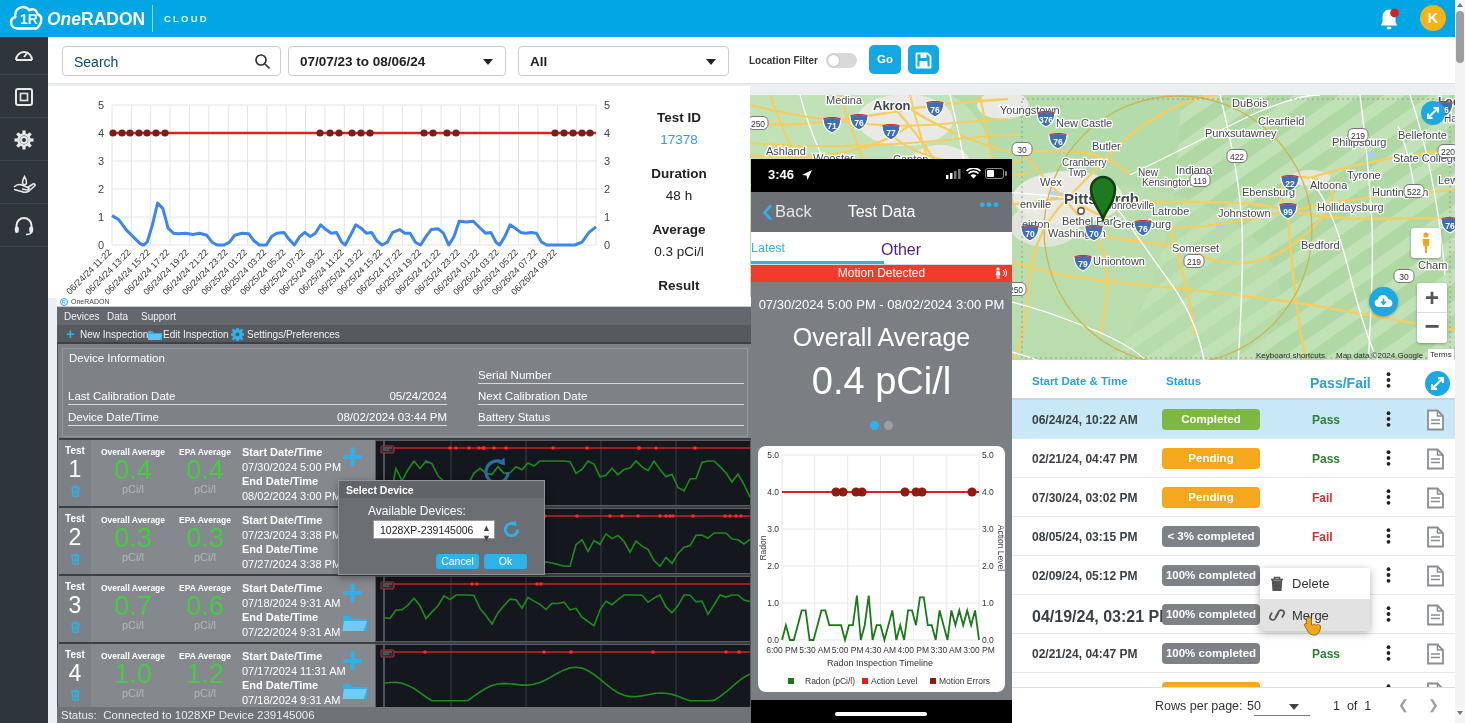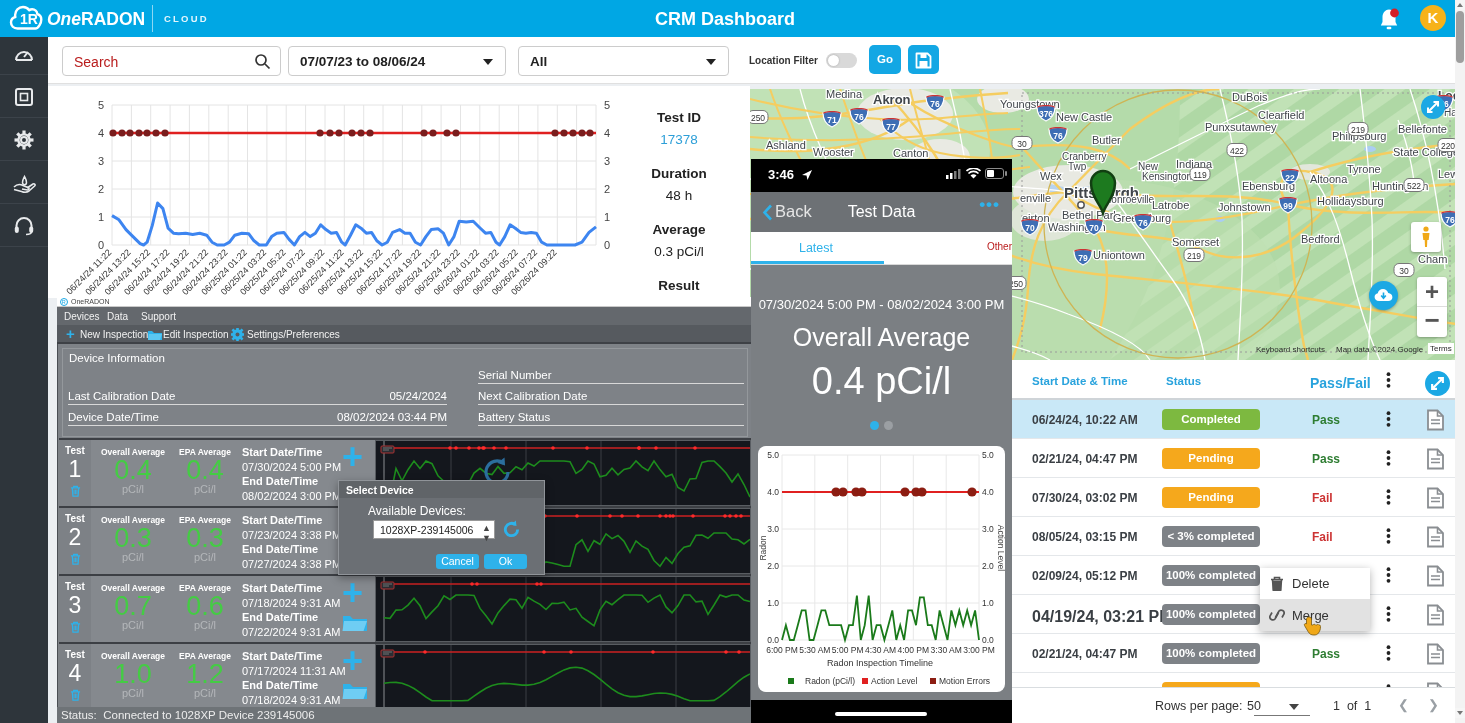--- a/index.html
+++ b/index.html
@@ -12,37 +12,36 @@
   
   #sidebar { position:absolute; left:0; top:37px; width:48px; height:686px; background:#2E353B; z-index:25; }
   .sbi { position:absolute; left:0; width:48px; text-align:center; color:#e8eaec; }
   .sdiv { position:absolute; left:0; width:48px; height:1px; background:#3c434a; }
   
   #filterbar { position:absolute; left:48px; top:37px; width:1407px; height:47px; background:#fff; border-bottom:1px solid #e0e0e0; z-index:20; }
   .inp { position:absolute; top:9px; height:30px; border:1px solid #ccc; border-radius:4px; background:#fff; font-size:14px; color:#333; }
   .caret { width:0; height:0; border-left:5px solid transparent; border-right:5px solid transparent; border-top:6px solid #222; position:absolute; }
   
   #chartpanel { position:absolute; left:48px; top:86px; width:702px; height:212px; background:#fff; z-index:5; }
-  #mapbox { position:absolute; left:750px; top:89px; width:706px; height:271px; background:#84cc16; overflow:hidden; z-index:4; }
+  #mapbox { position:absolute; left:750px; top:95px; width:706px; height:271px; background:#84cc16; overflow:hidden; z-index:4; }
   #tablebox { position:absolute; left:1012px; top:360px; width:443px; height:363px; background:#fff; z-index:6; }
   #appwin { position:absolute; left:57px; top:297px; width:696px; height:426px; background:#7e8287; z-index:10; }
   #phone { position:absolute; left:751px; top:159px; width:261px; height:564px; background:#7b7f83; z-index:15; }
   #vscroll { position:absolute; left:1455px; top:0; width:10px; height:723px; background:#f3f3f3; z-index:40; }
 </style>
 </head>
 <body>
 <div id="topbar">
   <svg class="abs" style="left:9px;top:4px" width="34" height="30" viewBox="0 0 34 30">
     <path d="M8.5 24.5 C4.5 24.5 2 21.8 2 18.6 C2 15.8 3.8 13.6 6.4 13 C6.2 12.3 6.1 11.6 6.1 10.9 C6.1 6.5 9.6 3 14 3 C16.6 3 18.9 4.2 20.3 6.2 C21.1 5.6 22.1 5.3 23.2 5.3 C25.9 5.3 28.1 7.4 28.3 10 C30.6 10.7 32.3 12.9 32.3 15.5 C32.3 18.7 29.7 24.5 26.4 24.5 Z" fill="none" stroke="#fff" stroke-width="2.4" stroke-linejoin="round"></path>
     <text x="11" y="20" font-size="14" font-weight="bold" fill="#fff" font-family="Liberation Sans">1R</text>
   </svg>
   <div class="abs" style="left:47px;top:9px;font-size:17.5px;color:#fff"><span style="font-style:italic;font-weight:bold">One</span><span style="font-weight:bold">RADON</span></div>
   <div class="abs" style="left:152px;top:5px;width:1px;height:27px;background:rgba(255,255,255,.55)"></div>
   <div class="abs" style="left:164px;top:13px;font-size:9.5px;letter-spacing:2.2px;color:#e4f6fd;font-weight:bold">CLOUD</div>
-  <div id="title">CRM Dashboard</div>
   <svg class="abs" style="left:1378px;top:6px" width="24" height="26" viewBox="0 0 24 26">
     <path d="M11 3.5 C6.5 3.9 4.5 7.5 4.5 11 L4.5 16 L2.8 19.5 L19.2 19.5 L17.5 16 L17.5 11 C17.5 7.5 15.5 3.9 11 3.5 Z" fill="#fff"></path>
     <rect x="8.6" y="20.7" width="4.8" height="2.6" rx="1.3" fill="#fff"></rect>
     <circle cx="16.5" cy="7" r="4.4" fill="#d42027"></circle>
   </svg>
   <div class="abs" style="left:1420px;top:5px;width:26px;height:26px;border-radius:50%;background:#f7b219;color:#fff;font-weight:bold;font-size:15px;text-align:center;line-height:26px">K</div>
 </div>
 <div id="sidebar">
   <svg class="sbi" style="top:7px" width="48" height="20" viewBox="0 0 48 20">
     <path d="M16 16 a8 8 0 0 1 16 0" fill="none" stroke="#e8eaec" stroke-width="2"></path>
@@ -82,21 +81,21 @@
     <path d="M16.5 12 L16.5 9.5 A7.5 7.5 0 0 1 31.5 9.5 L31.5 12" fill="none" stroke="#e8eaec" stroke-width="2"></path>
     <rect x="14.8" y="10.5" width="4" height="6.5" rx="2" fill="#e8eaec"></rect>
     <rect x="29.2" y="10.5" width="4" height="6.5" rx="2" fill="#e8eaec"></rect>
     <path d="M31.5 15.5 C31.5 18 28.5 18.5 26 18.5" fill="none" stroke="#e8eaec" stroke-width="1.6"></path>
   </svg>
   <div class="sdiv" style="top:209px"></div>
 
 </div>
 <div id="filterbar">
   <div class="inp" style="left:14px;width:219px;">
-      <span style="position:absolute;left:11px;top:7px;color:#b91c1c">Search</span>
+      <span style="position:absolute;left:11px;top:7px;color:#0c4a6e">Search</span>
     <svg class="abs" style="right:9px;top:6px" width="17" height="17" viewBox="0 0 17 17">
         <circle cx="7" cy="7" r="5" fill="none" stroke="#333" stroke-width="1.7"></circle>
         <path d="M11 11 L15.5 15.5" stroke="#333" stroke-width="1.7"></path>
       </svg>
   </div>
   <div class="inp" style="left:240px;width:218px;">
       <span style="position:absolute;left:11px;top:7px;color:#222;font-weight:bold;font-size:13.5px">07/07/23 to 08/06/24</span>
       <div class="caret" style="right:12px;top:12px"></div>
     </div>
   <div class="inp" style="left:470px;width:211px;">
@@ -953,24 +952,29 @@
     </div>
     <div class="abs" style="left:0;top:33px;width:261px;height:40px;background:#6d7175;color:#fff">
       <svg class="abs" style="left:11px;top:12px" width="11" height="17" viewBox="0 0 11 17">
         <path d="M9 1.5 L2.5 8.5 L9 15.5" fill="none" stroke="#2eb2ea" stroke-width="2.6"></path>
       </svg>
       <span class="abs" style="left:24px;top:10px;color:#e5e5e5;font-size:16.5px">Back</span>
       <span class="abs" style="left:0;right:0;top:11px;text-align:center;font-size:16px">Test Data</span>
       <span class="abs" style="right:12px;top:3px;color:#2eb2ea;font-size:17px;letter-spacing:1px;font-weight:bold">•••</span>
     </div>
     <div class="abs" style="left:0;top:73px;width:261px;height:33px;background:#fff;color:#333;border-bottom:1px solid #d9d9d9;box-sizing:border-box">
-      <span class="abs" style="left:0;width:130px;top:9px;text-align:center;font-size:12.5px;color:#2eb2ea">Latest</span>
-      <span class="abs" style="left:130px;width:131px;top:9px;text-align:right;font-size:10px;color:#b91c1c">Other</span>
+      <span class="abs" style="left:0;width:130px;top:9px;text-align:left;font-size:12.5px;color:#2eb2ea">Latest</span>
+      <span class="abs" style="left:130px;width:131px;top:9px;text-align:left;font-size:16px;color:#4c1d95">Other</span>
       <div class="abs" style="left:0;bottom:0;width:133px;height:3px;background:#2eb2ea"></div>
     </div>
+    <div class="abs" style="left:0;top:106px;width:261px;height:17px;background:#f23b2b;color:#fff;text-align:center;font-size:12px;line-height:17px">Motion Detected<svg class="abs" style="right:5px;top:2px" width="14" height="13" viewBox="0 0 14 13">
+        <circle cx="5" cy="2" r="1.7" fill="#fff"></circle>
+        <path d="M3.6 4 h2.8 l1 4 h-1 l0 4 h-0.9 l0-3.5 h-1 l0 3.5 h-0.9 l0-4 h-1 Z" fill="#fff"></path>
+        <path d="M10 3 a4 4 0 0 1 0 6 M12 2 a6 6 0 0 1 0 8" stroke="#fff" fill="none" stroke-width="1"></path>
+      </svg></div>
     <div class="abs" style="left:0;top:123px;width:261px;height:164px;background:#7b7f83;color:#fff;text-align:center">
       <div style="font-size:13px;margin-top:15px">07/30/2024 5:00 PM - 08/02/2024 3:00 PM</div>
       <div style="font-size:25px;margin-top:11px">Overall Average</div>
       <div style="font-size:38px;margin-top:8px">0.4 pCi/l</div>
     </div>
     <div class="abs" style="left:119px;top:262px;width:9px;height:9px;border-radius:50%;background:#2eb2ea"></div>
     <div class="abs" style="left:133px;top:262px;width:9px;height:9px;border-radius:50%;background:#9b9fa3"></div>
     <div class="abs" style="left:7px;top:287px;width:247px;height:246px;background:#fff;border-radius:8px">
       <svg width="247" height="246" style="position:absolute;left:0;top:0">
         <line x1="24.0" y1="9" x2="24.0" y2="194" stroke="#e8e8e8"></line>

